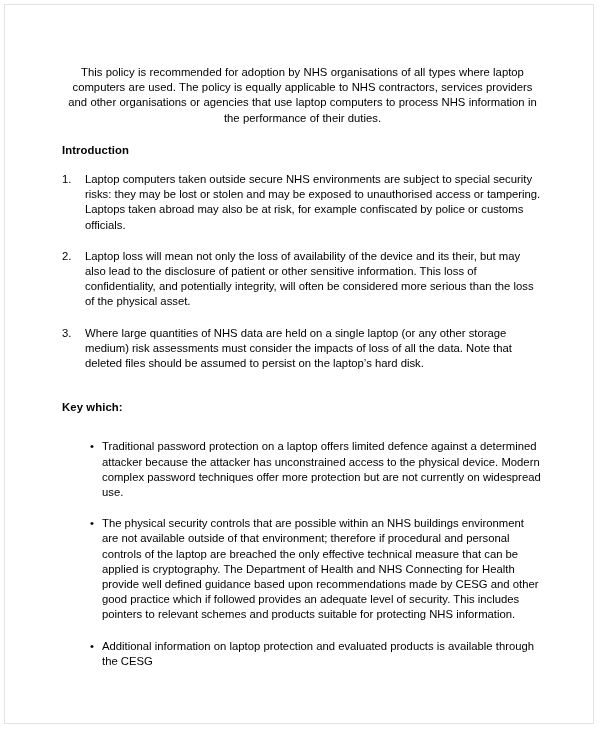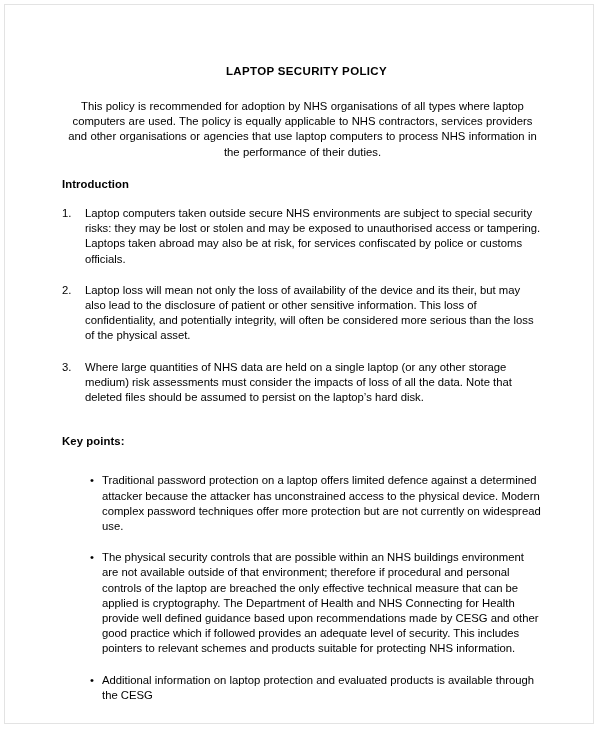--- a/index.html
+++ b/index.html
@@ -93,44 +93,43 @@
   }
   .spacer-sm { height: 4px; }
   .spacer-md { height: 10px; }
 </style>
 </head>
 <body>
 
 <div class="page">
   <div class="doc-body">
 
-    <h1 class="doc-title">LAPTOP SECURITY POLICY</h1>
 
     <p class="para">This policy is recommended for adoption by NHS organisations of all types where laptop computers are used. The policy is equally applicable to NHS contractors, services providers and other organisations or agencies that use laptop computers to process NHS information in the performance of their duties.</p>
 
     <h2 class="section-heading">Introduction</h2>
 
     <ol class="numbered-list">
       <li>
         <span class="num">1.</span>
-        <span>Laptop computers taken outside secure NHS environments are subject to special security risks: they may be lost or stolen and may be exposed to unauthorised access or tampering. Laptops taken abroad may also be at risk, for services confiscated by police or customs officials.</span>
+        <span>Laptop computers taken outside secure NHS environments are subject to special security risks: they may be lost or stolen and may be exposed to unauthorised access or tampering. Laptops taken abroad may also be at risk, for example confiscated by police or customs officials.</span>
       </li>
       <li>
         <span class="num">2.</span>
         <span>Laptop loss will mean not only the loss of availability of the device and its their, but may also lead to the disclosure of patient or other sensitive information. This loss of confidentiality, and potentially integrity, will often be considered more serious than the loss of the physical asset.</span>
       </li>
       <li>
         <span class="num">3.</span>
         <span>Where large quantities of NHS data are held on a single laptop (or any other storage medium) risk assessments must consider the impacts of loss of all the data. Note that deleted files should be assumed to persist on the laptop’s hard disk.</span>
       </li>
     </ol>
 
     <div class="spacer-sm"></div>
 
-    <h2 class="section-heading">Key points:</h2>
+    <h2 class="section-heading">Key which:</h2>
 
     <div class="spacer-md"></div>
 
     <ul class="bullet-list">
       <li>
         <span class="dot">•</span>
         <span>Traditional password protection on a laptop offers limited defence against a determined attacker because the attacker has unconstrained access to the physical device. Modern complex password techniques offer more protection but are not currently on widespread use.</span>
       </li>
       <li>
         <span class="dot">•</span>

